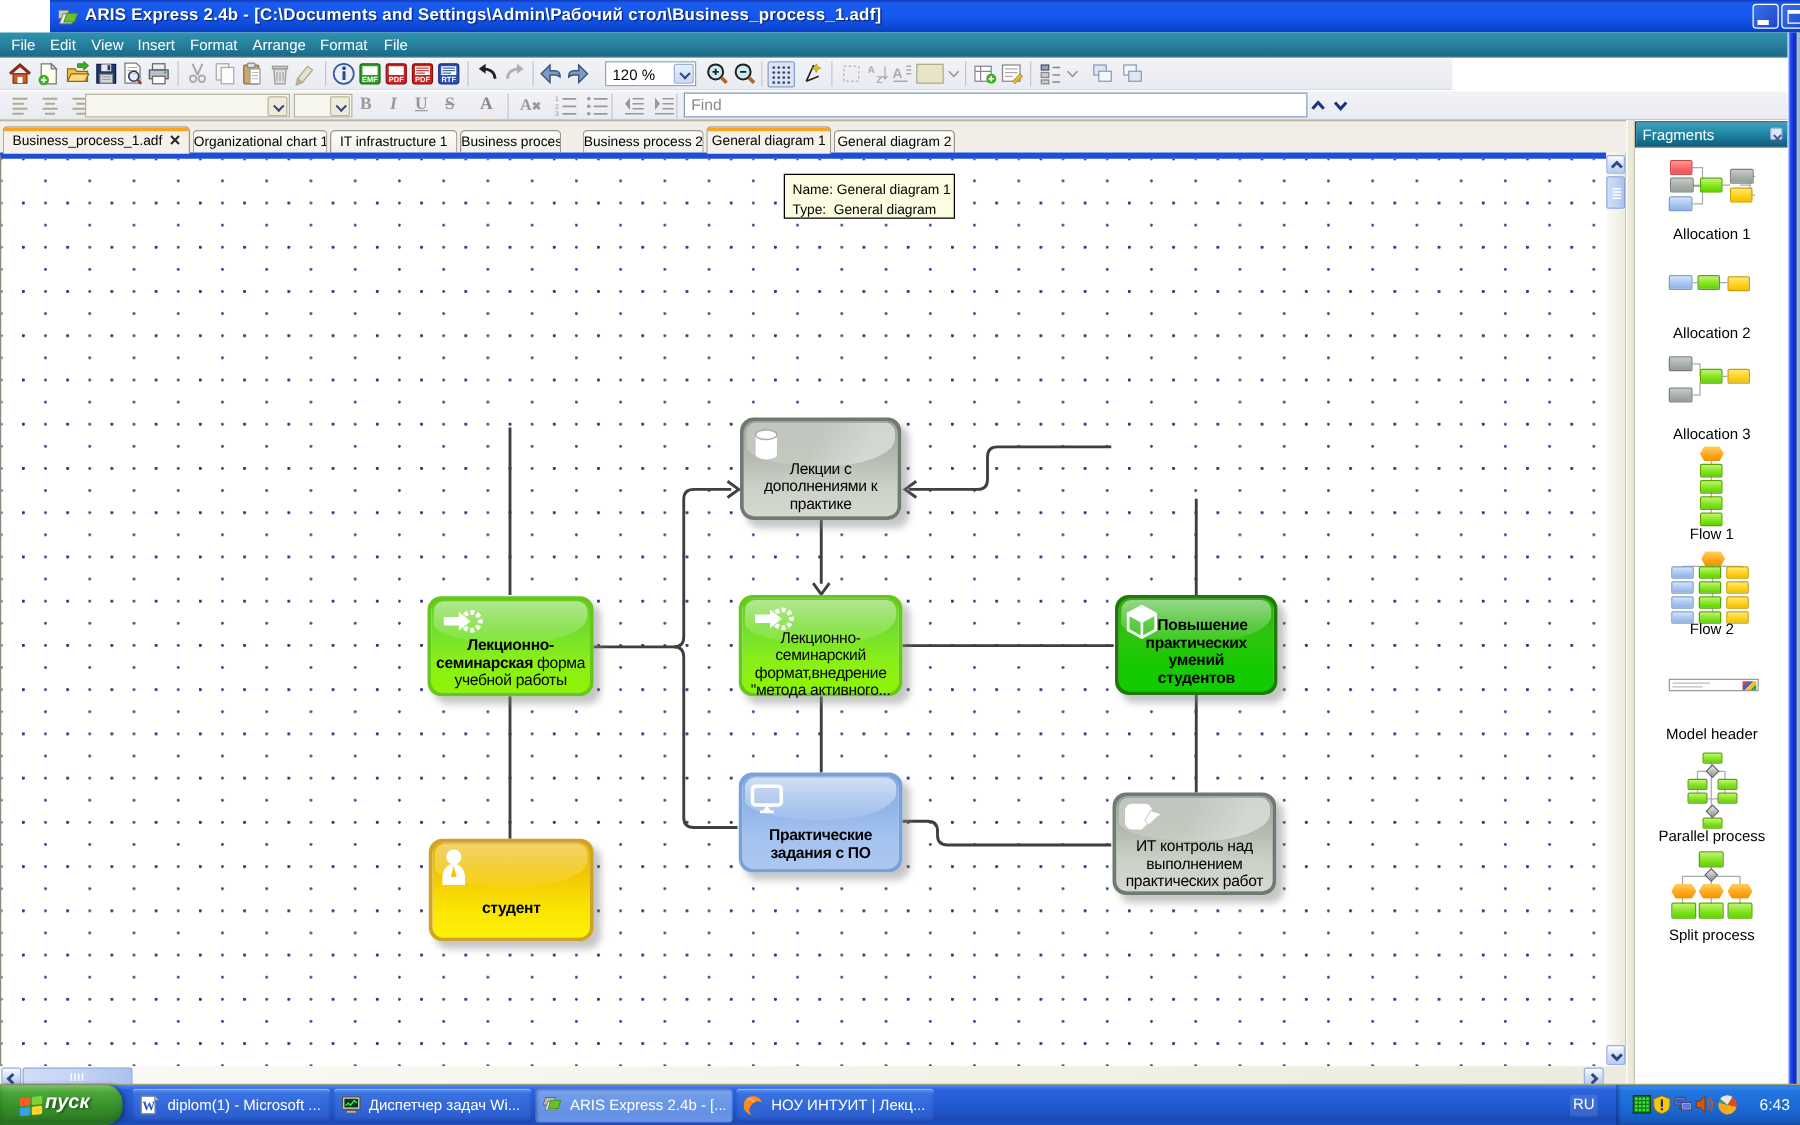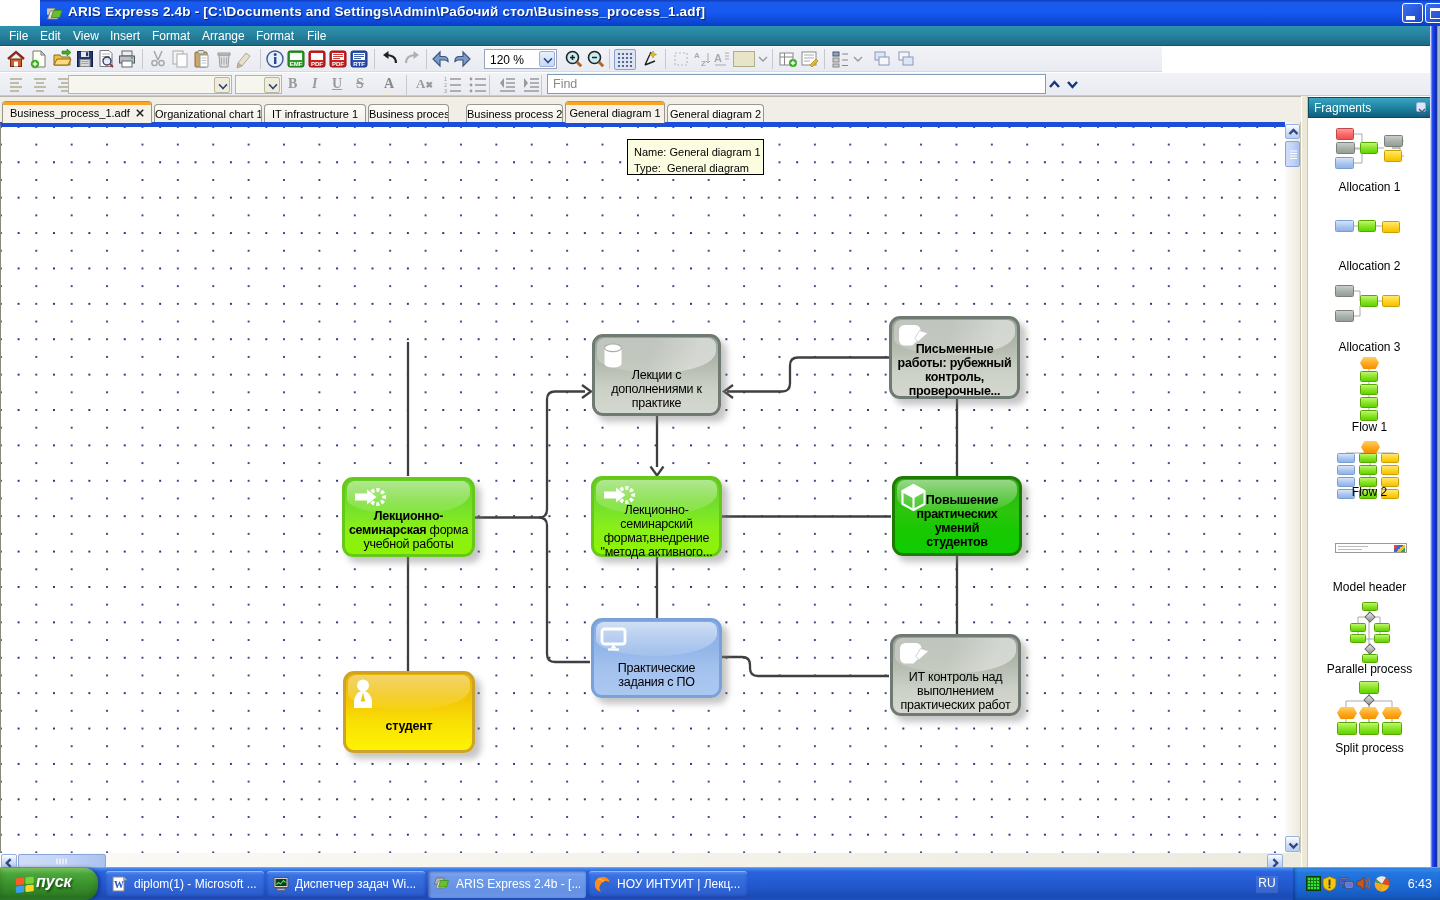--- a/index.html
+++ b/index.html
@@ -417,29 +417,21 @@
       </svg>
     <div class="txt" style="top:24px">Лекционно-<br>семинарский<br>формат,внедрение<br>"метода активного...</div>
   </div>
   <div class="node n-blue" style="left:590px;top:491px;width:131px;height:80px">
     <div class="gloss"></div>
     <svg class="nico" style="left:6px;top:6px" width="28" height="24" viewBox="0 0 28 24">
         <rect x="2" y="2" width="23" height="15" rx="2.5" fill="none" stroke="#fff" stroke-width="2.8"></rect>
         <path d="M13.5 17 l3 4.5 h-6 z" fill="#fff"></path>
         <path d="M8 22.5 h11" stroke="#fff" stroke-width="2.2"></path>
       </svg>
-    <div class="txt" style="top:40px;font-weight:normal">Практические<br>задания с ПО</div>
-  </div>
-  <div class="node n-gray" style="left:888px;top:189px;width:131px;height:83px">
-    <div class="gloss"></div>
-    <svg class="nico" style="left:5px;top:4px" width="34" height="26" viewBox="0 0 34 26">
-        <path d="M2 7.5 a5.5 5.5 0 0 1 5.5-5.5 h10.5 a5.5 5.5 0 0 1 5.5 5.5 v5 a5.5 5.5 0 0 1-1.7 4 l-6.5 6 h-7.8 a5.5 5.5 0 0 1-5.5-5.5 z" fill="#fff"></path>
-        <path d="M22.5 7.5 l8.3 2.6 -9.8 8.6 -3.2-3.2 z" fill="#fff" stroke="#c0c5bf" stroke-width="0.8"></path>
-      </svg>
-    <div class="txt" style="top:23px;font-weight:bold">Письменные<br>работы: рубежный<br>контроль,<br>проверочные...</div>
+    <div class="txt" style="top:40px;font-weight:bold">Практические<br>задания с ПО</div>
   </div>
   <div class="node n-dgreen" style="left:891px;top:349px;width:130px;height:80px">
     <div class="gloss"></div>
     <svg class="nico" style="left:5px;top:4px" width="27" height="29" viewBox="0 0 27 29">
         <g stroke="#fff" stroke-width="2.1" fill="none" stroke-linejoin="round">
           <path d="M2.5 8 L13.5 2 L24.5 8 L13.5 14 Z" fill="#fff"></path>
           <path d="M2.5 8 V21 L13.5 27 V14 Z"></path>
           <path d="M24.5 8 V21 L13.5 27"></path>
         </g>
       </svg>
@@ -583,21 +575,21 @@
     <div class="fb fb-yellow" style="left:73px;top:357px;width:18px;height:10px"></div>
   <div class="fb fb-blue" style="left:29px;top:369px;width:18px;height:10px"></div>
     <div class="fb" style="left:51px;top:369px;width:18px;height:10px"></div>
     <div class="fb fb-yellow" style="left:73px;top:369px;width:18px;height:10px"></div>
   <div class="fb fb-blue" style="left:29px;top:381px;width:18px;height:10px"></div>
     <div class="fb" style="left:51px;top:381px;width:18px;height:10px"></div>
     <div class="fb fb-yellow" style="left:73px;top:381px;width:18px;height:10px"></div>
   <div class="fb fb-blue" style="left:29px;top:393px;width:18px;height:10px"></div>
     <div class="fb" style="left:51px;top:393px;width:18px;height:10px"></div>
     <div class="fb fb-yellow" style="left:73px;top:393px;width:18px;height:10px"></div>
-  <div class="flabel" style="top:389px">Flow 2</div>
+  <div class="flabel" style="top:400px">Flow 2</div>
   <div style="position:absolute;left:27px;top:447px;width:72px;height:10px;background:#fdfdfd;border:1px solid #999"></div>
   <div style="position:absolute;left:30px;top:450px;width:30px;height:1px;background:#bbb"></div>
   <div style="position:absolute;left:30px;top:453px;width:24px;height:1px;background:#bbb"></div>
   <div style="position:absolute;left:86px;top:449px;width:11px;height:7px;background:linear-gradient(135deg,#e04848 25%,#3868d8 25%,#3868d8 50%,#f0c030 50%,#f0c030 75%,#38a048 75%)"></div>
   <div class="flabel" style="top:484px">Model header</div>
   <div class="fb" style="left:54px;top:506px;width:16px;height:9px"></div>
   <div class="fdia" style="left:58px;top:517px"></div>
   <div class="fb" style="left:42px;top:527px;width:16px;height:9px"></div>
   <div class="fb" style="left:42px;top:538px;width:16px;height:9px"></div>
   <div class="fb" style="left:66px;top:527px;width:16px;height:9px"></div>

